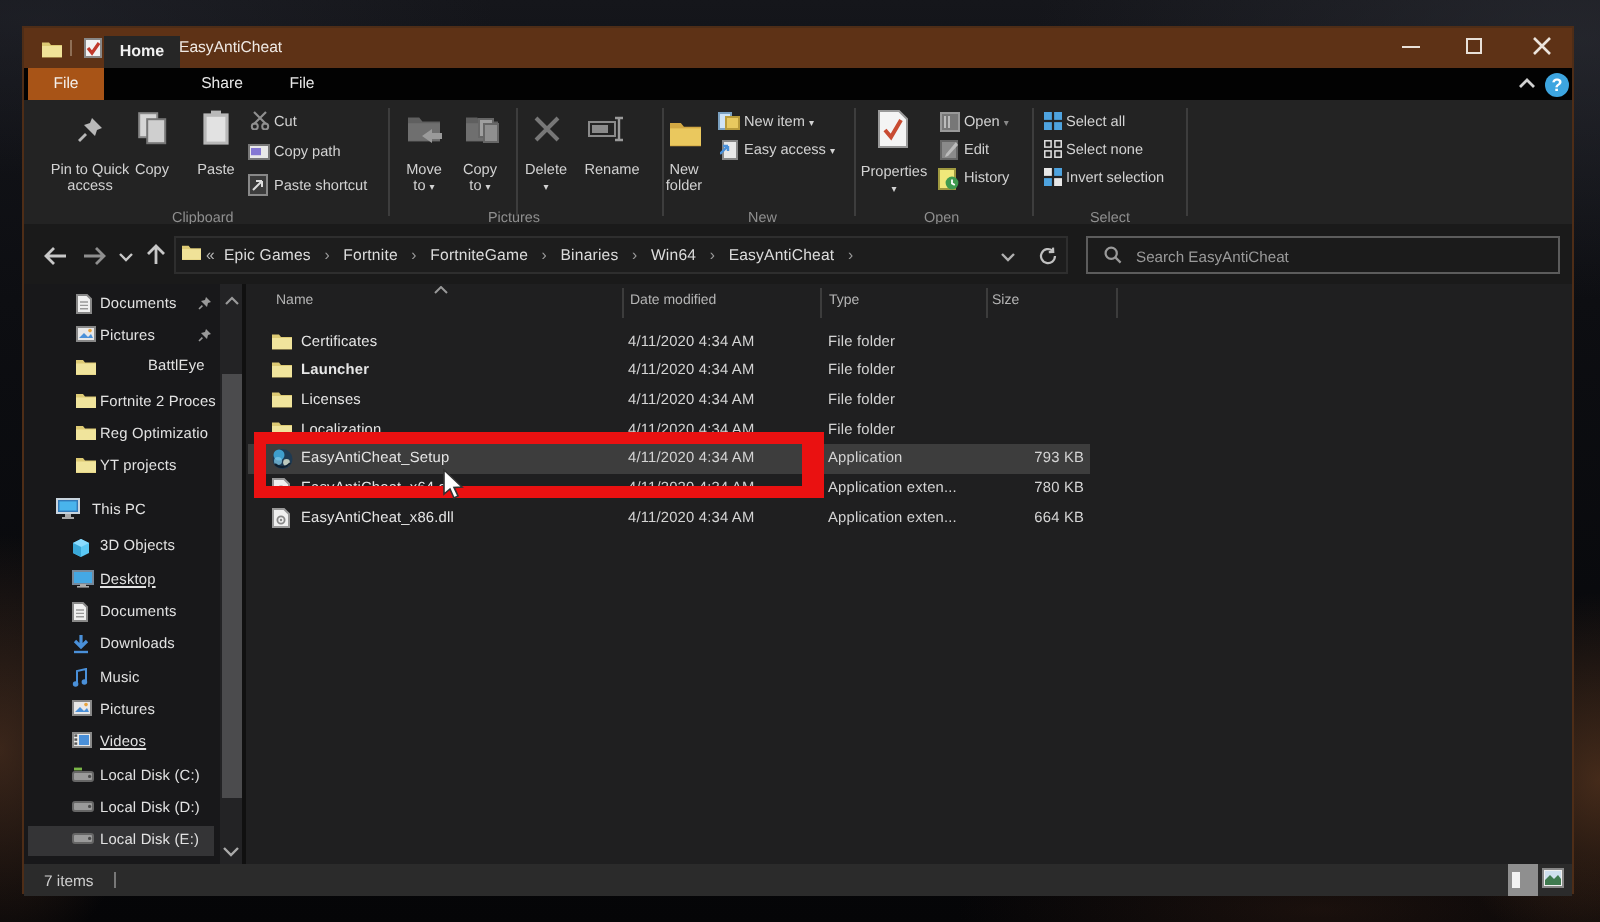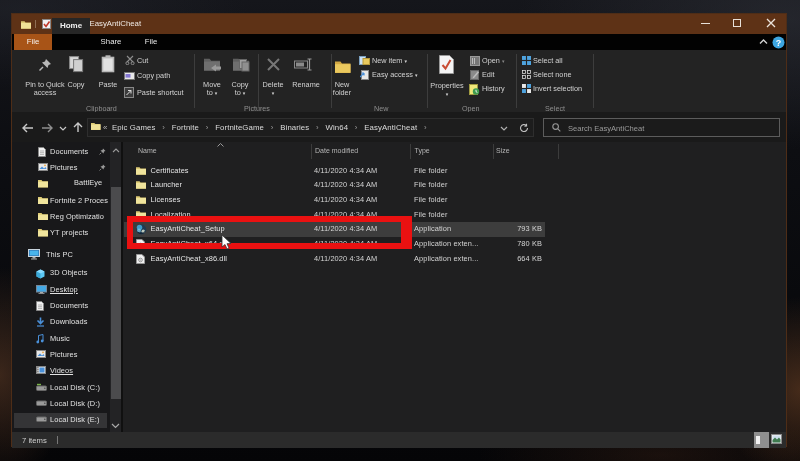--- a/index.html
+++ b/index.html
@@ -474,21 +474,21 @@
     </div>
     <div class="a cell" style="left:138.5px;top:151.7px;color:#e6e6e6;">Certificates</div>
     <div class="a cell" style="left:302px;top:151.7px;">4/11/2020 4:34 AM</div>
     <div class="a cell" style="left:402px;top:151.7px;">File folder</div>
     <div class="a" style="left:124px;top:166.47px;">
       <svg width="10" height="9" viewBox="0 0 20 17">
         <path d="M0 2 h7 l2 2.5 h11 v12.5 h-20 z" fill="#ddca74"></path>
         <path d="M0 5.5 h20 v11 h-20 z" fill="#f0e49c"></path>
       </svg>
     </div>
-    <div class="a cell" style="left:138.5px;top:166.37px;color:#e6e6e6;">Launcher</div>
+    <div class="a cell" style="left:138.5px;top:166.37px;color:#e6e6e6;font-weight:bold;">Launcher</div>
     <div class="a cell" style="left:302px;top:166.37px;">4/11/2020 4:34 AM</div>
     <div class="a cell" style="left:402px;top:166.37px;">File folder</div>
     <div class="a" style="left:124px;top:181.14px;">
       <svg width="10" height="9" viewBox="0 0 20 17">
         <path d="M0 2 h7 l2 2.5 h11 v12.5 h-20 z" fill="#ddca74"></path>
         <path d="M0 5.5 h20 v11 h-20 z" fill="#f0e49c"></path>
       </svg>
     </div>
     <div class="a cell" style="left:138.5px;top:181.04px;color:#e6e6e6;">Licenses</div>
     <div class="a cell" style="left:302px;top:181.04px;">4/11/2020 4:34 AM</div>

